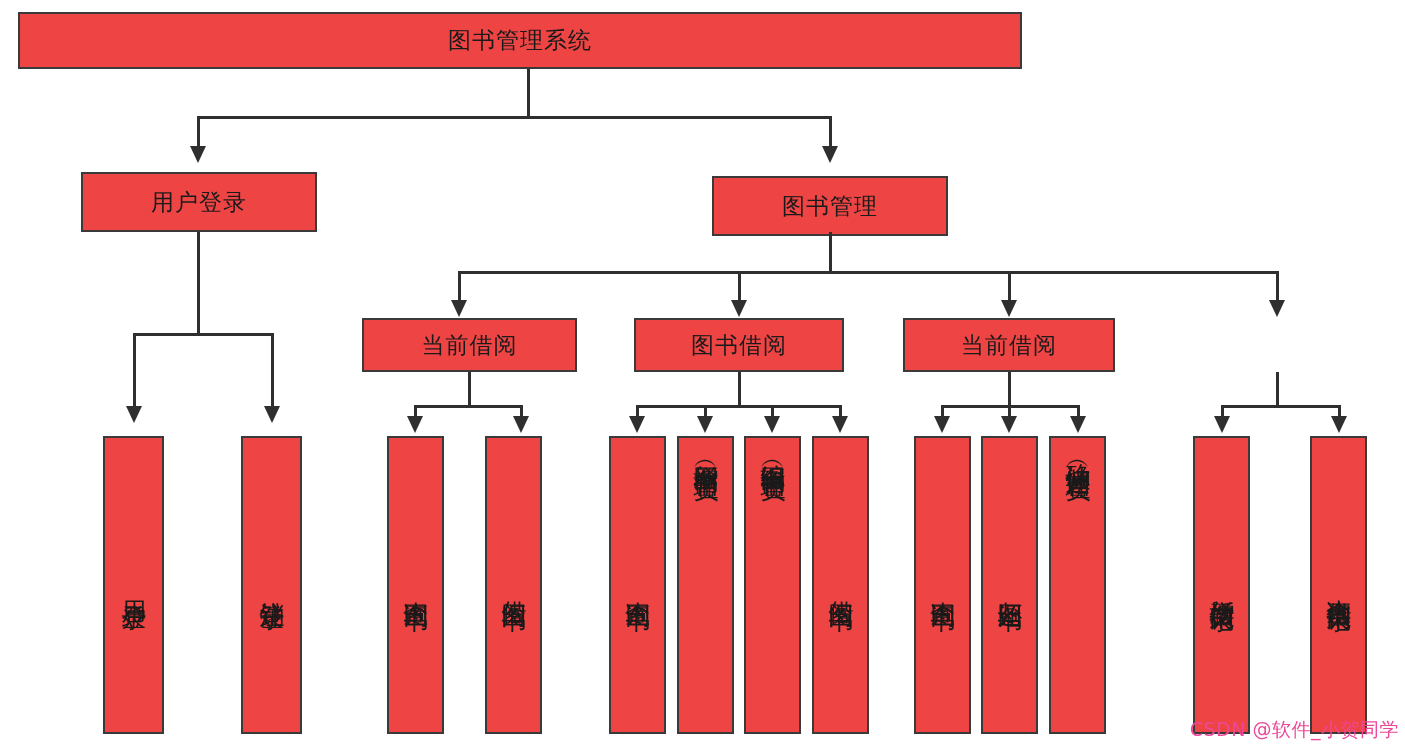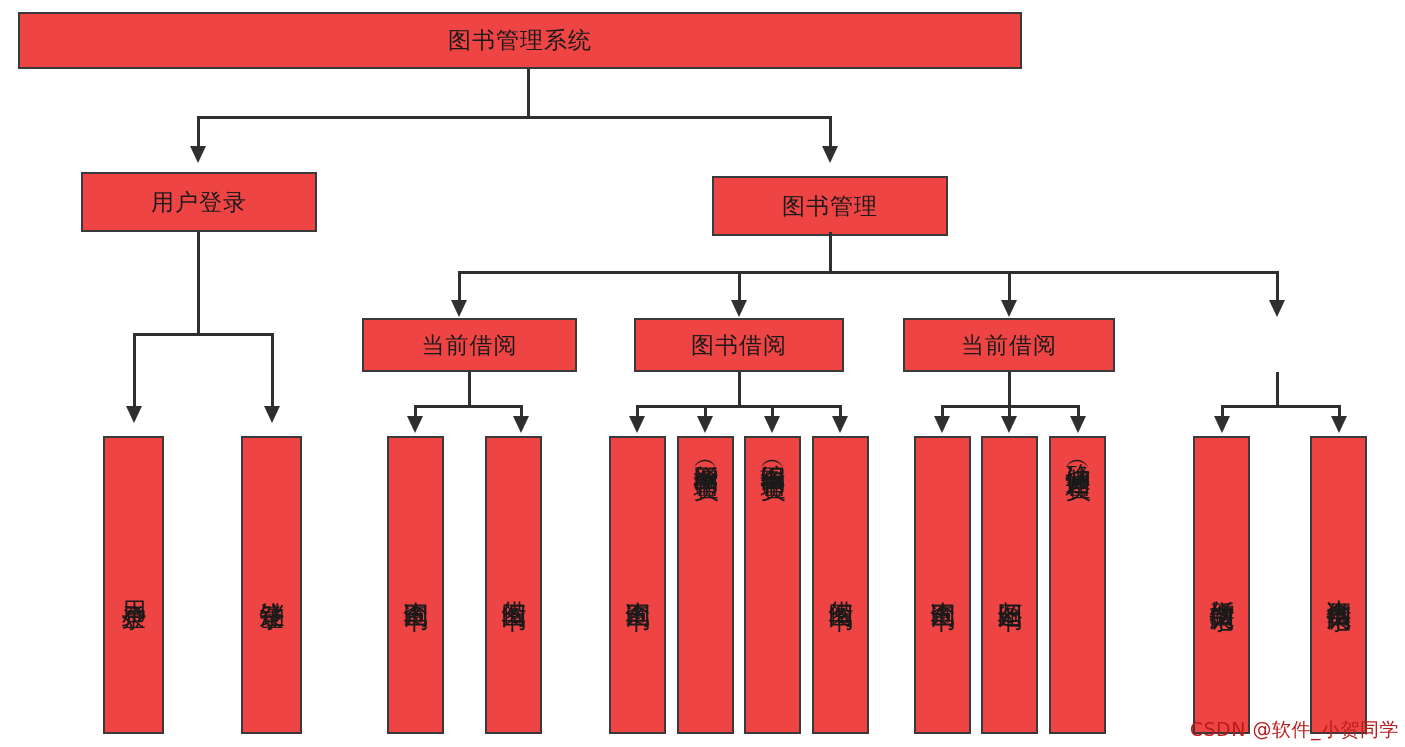--- a/index.html
+++ b/index.html
@@ -65,21 +65,21 @@
     border-right:8px solid transparent;
     border-top:17px solid #2f2f2f;
   }
 
   
   #watermark{
     position:absolute;
     right:6px;
     bottom:4px;
     font-size:19px;
-    color:#b91c1c;
+    color:#ec4899;
     white-space:nowrap;
     letter-spacing:0.5px;
   }
 </style>
 </head>
 <body>
 
 <div id="canvas">
 
   <div class="node root h" style="left:18px;top:12px;width:1004px;height:57px;">

